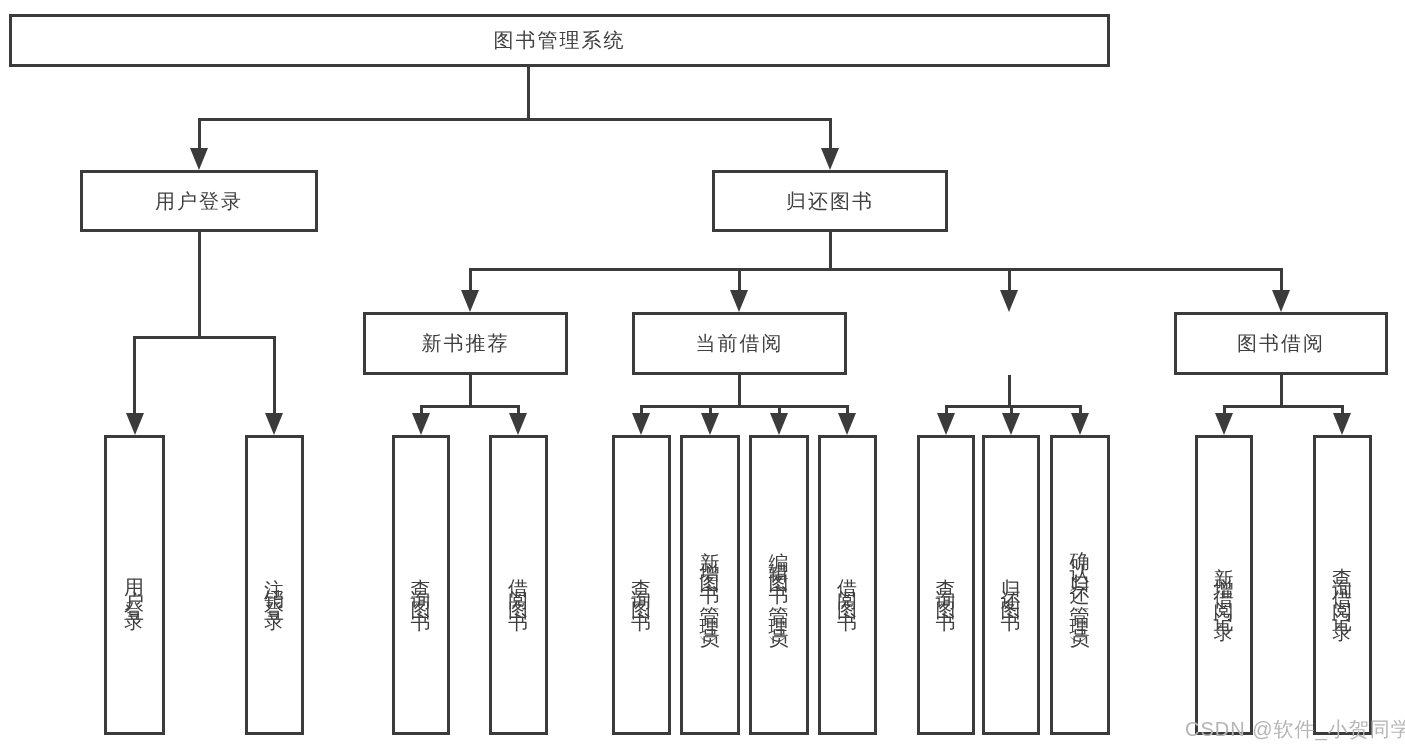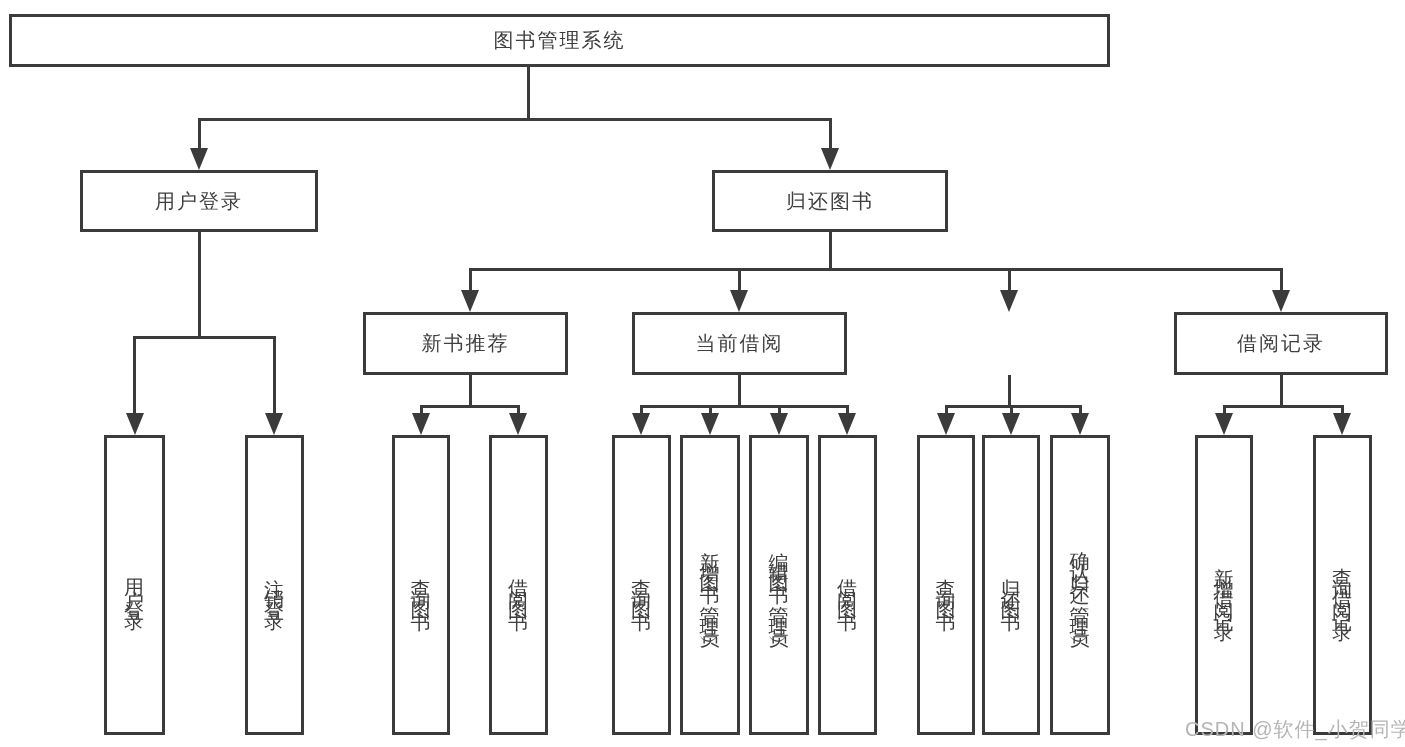--- a/index.html
+++ b/index.html
@@ -97,21 +97,21 @@
   <i class="ar" style="left:461px;top:290px"></i>
   <i class="vl" style="left:738px;top:268px;height:22px"></i>
   <i class="ar" style="left:730px;top:290px"></i>
   <i class="vl" style="left:1008px;top:268px;height:22px"></i>
   <i class="ar" style="left:1000px;top:290px"></i>
   <i class="vl" style="left:1280px;top:268px;height:22px"></i>
   <i class="ar" style="left:1272px;top:290px"></i>
 
   <div class="box" style="left:363px;top:312px;width:205px;height:63px">新书推荐</div>
   <div class="box" style="left:632px;top:312px;width:215px;height:63px">当前借阅</div>
-  <div class="box" style="left:1174px;top:312px;width:214px;height:63px">借阅记录</div>
+  <div class="box" style="left:1174px;top:312px;width:214px;height:63px">图书借阅</div>
 
   <i class="vl" style="left:469px;top:375px;height:32px"></i>
   <i class="hl" style="left:420px;top:405px;width:100px"></i>
   <i class="vl" style="left:420px;top:405px;height:8px"></i>
   <i class="ar" style="left:412px;top:413px"></i>
   <i class="vl" style="left:517px;top:405px;height:8px"></i>
   <i class="ar" style="left:509px;top:413px"></i>
 
   <i class="vl" style="left:738px;top:375px;height:32px"></i>
   <i class="hl" style="left:640px;top:405px;width:209px"></i>

